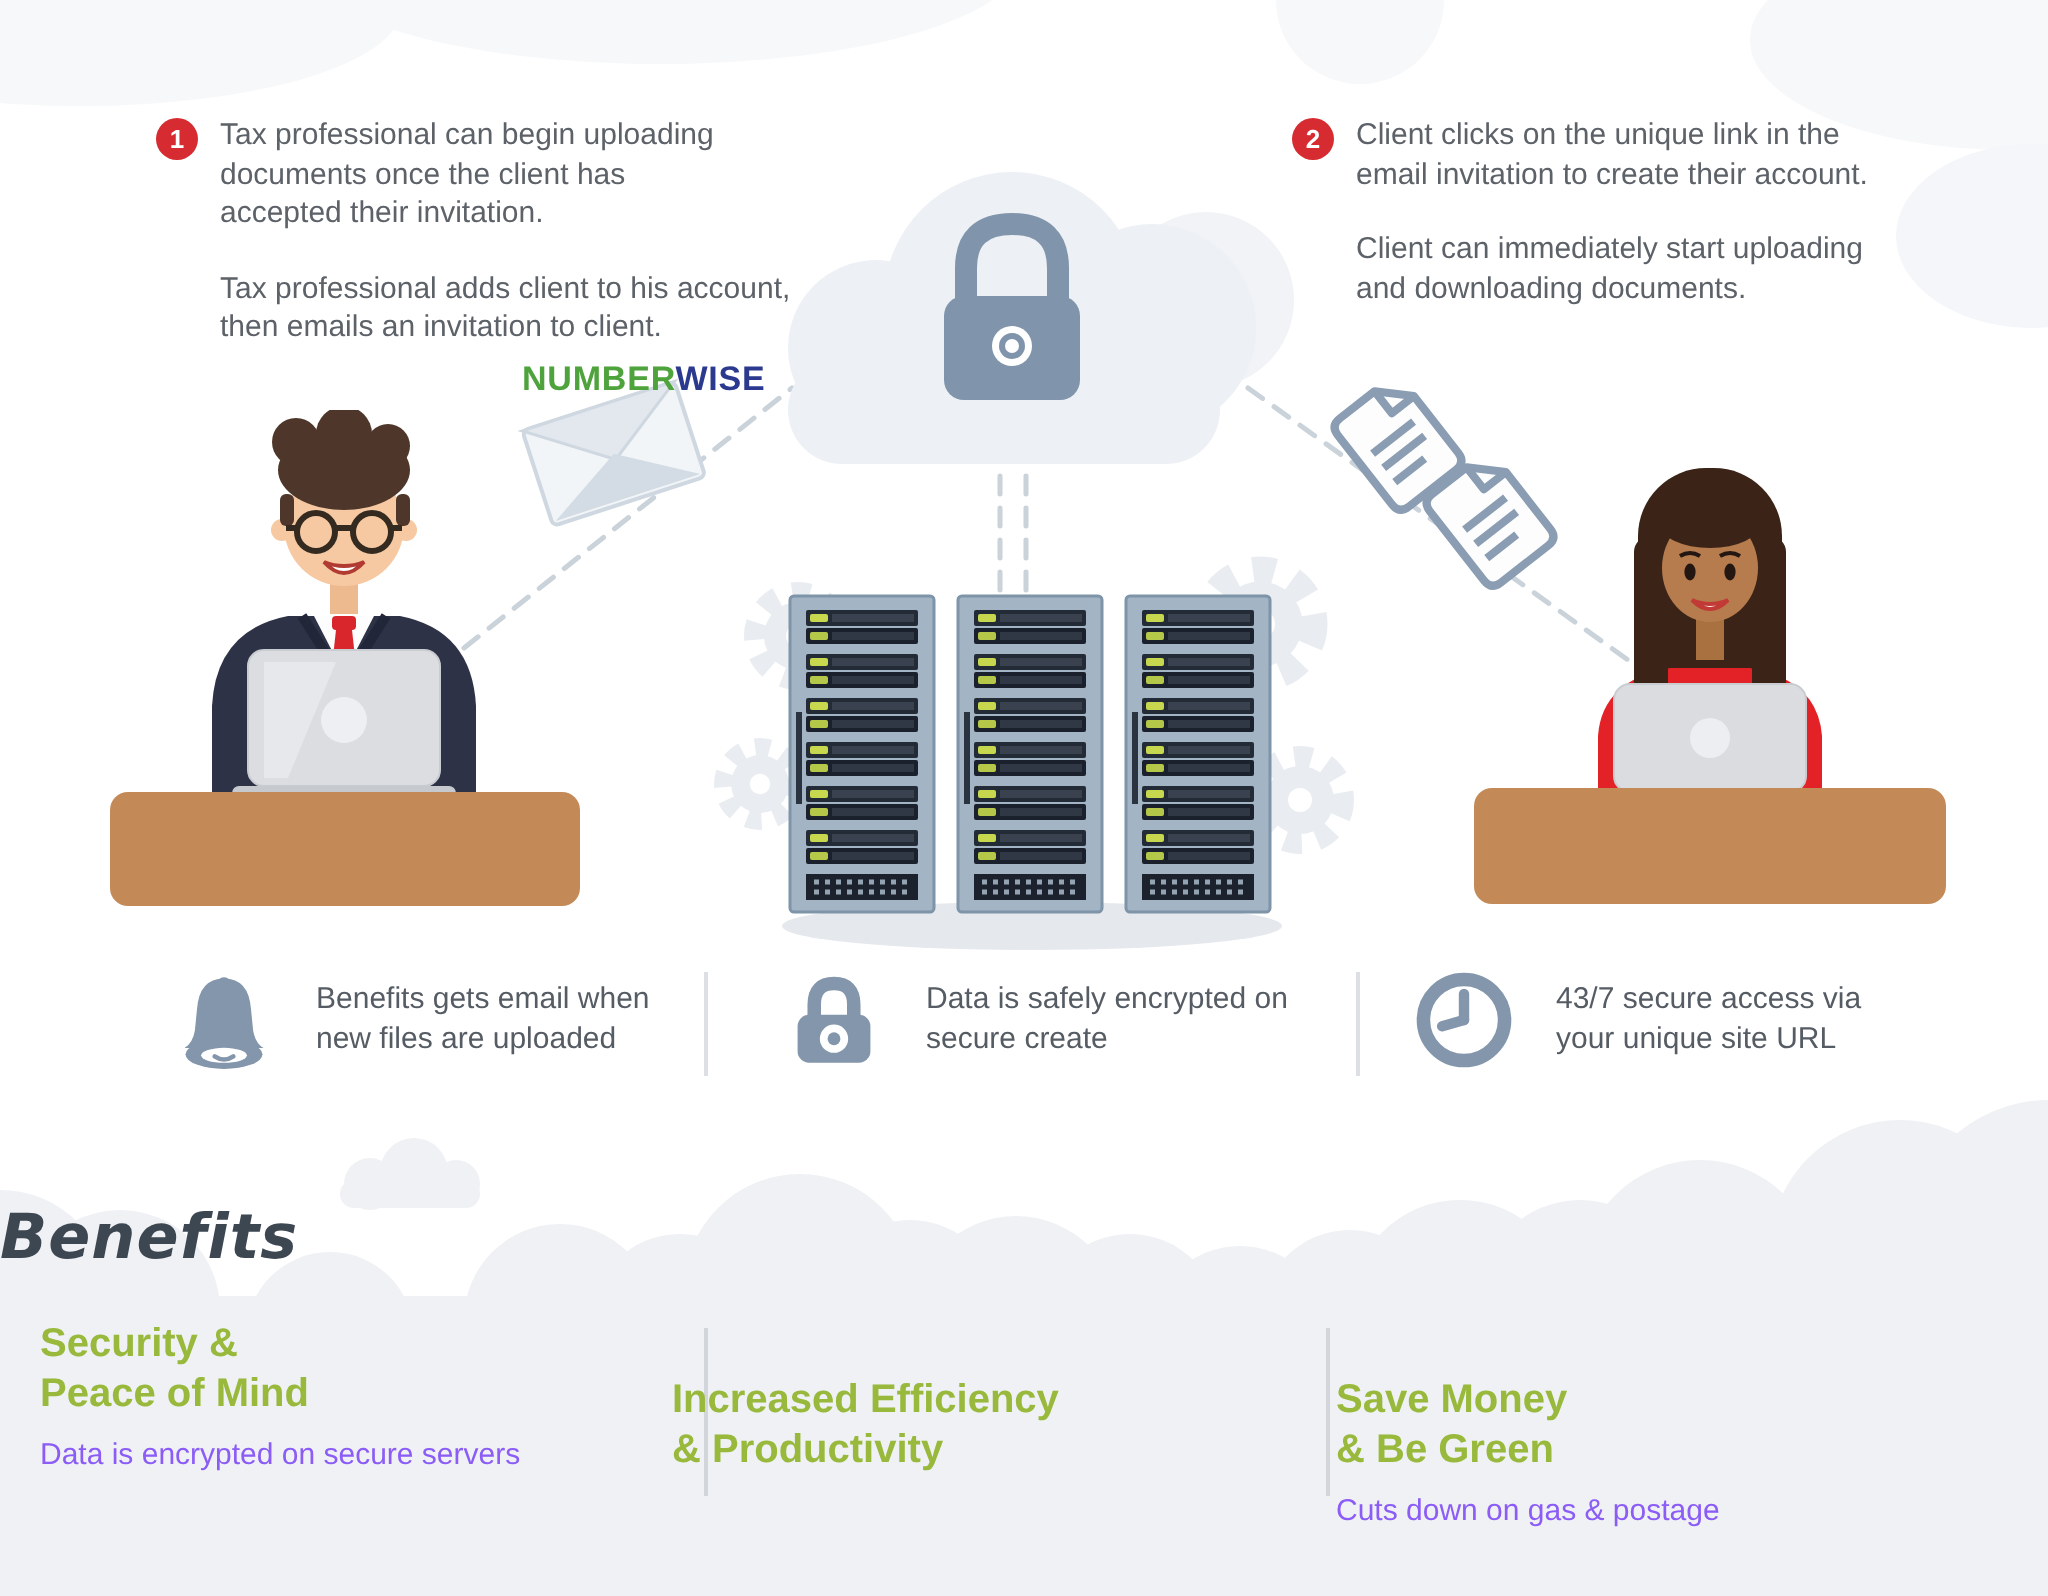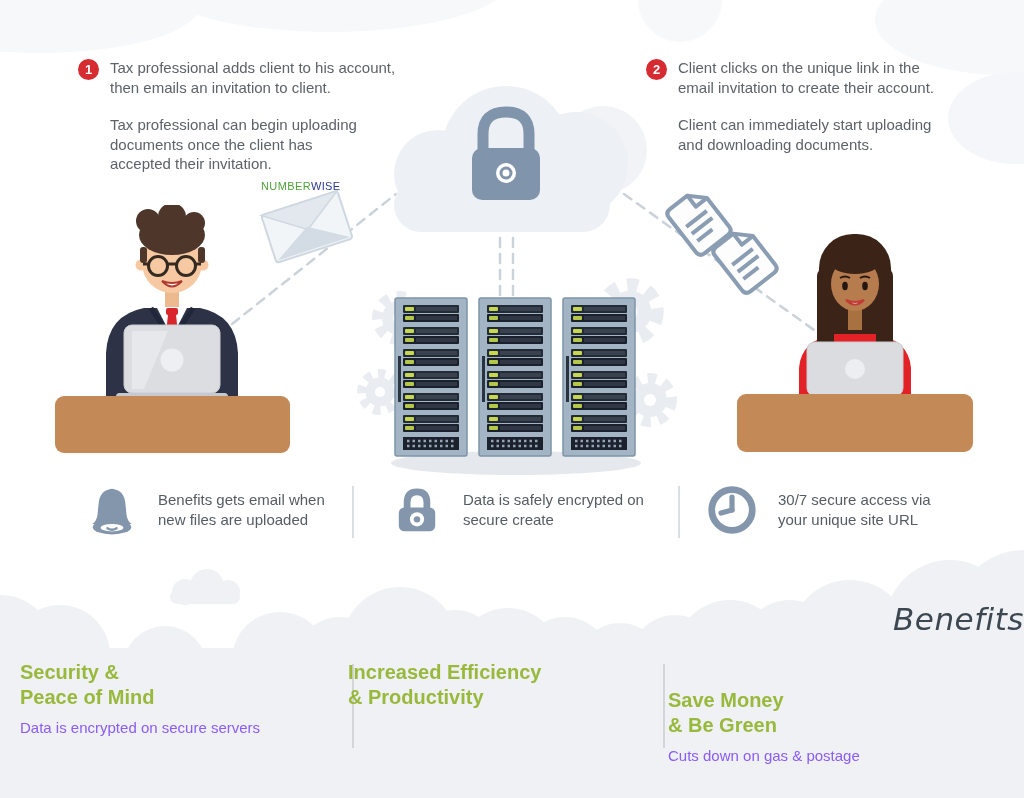--- a/index.html
+++ b/index.html
@@ -14,38 +14,38 @@
   .step{position:absolute;display:flex;gap:11px;}
   .step1{left:78px;top:58px;}
   .step2{left:646px;top:58px;}
   .badge{
     width:21px;height:21px;border-radius:50%;background:#d52b31;color:#ffffff;
     font-size:13px;font-weight:bold;line-height:21px;text-align:center;flex:0 0 auto;margin-top:1px;
   }
   .step-para{white-space:pre-line;font-size:15px;line-height:19.5px;color:#5d6269;margin:0 0 18px 0;}
 
   
-  .logo{position:absolute;left:261px;top:180px;font-size:11px;font-weight:normal;letter-spacing:.4px;text-transform:uppercase;}
+  .logo{position:absolute;left:261px;top:180px;font-size:17px;font-weight:bold;letter-spacing:.4px;text-transform:uppercase;}
   .logo-green{color:#4fa33c;}
   .logo-blue{color:#2b3a8e;}
 
   
   .feature{position:absolute;display:flex;align-items:center;gap:20px;}
   .feature-text{white-space:pre-line;font-size:15px;line-height:20.5px;color:#565c64;}
   .vdiv{position:absolute;width:2px;background:#dcdfe4;}
 
   
   .benefits-title{
-    position:absolute;left:0;top:601px;width:1024px;text-align:right;
-    font-family:"DejaVu Sans",sans-serif;font-style:italic;font-weight:400;
+    position:absolute;left:0;top:601px;width:1024px;text-align:left;
+    font-family:"DejaVu Sans",sans-serif;font-style:italic;font-weight:700;
     font-size:31px;color:#3d4752;letter-spacing:.5px;
   }
   .bcol{position:absolute;top:660px;text-align:left;}
   .bcol1{left:20px;width:320px;}
-  .bcol2{left:348px;width:320px;}
+  .bcol2{left:336px;width:320px;margin-top:28px;}
   .bcol3{left:668px;width:310px;margin-top:28px;}
   .benefit-heading{white-space:pre-line;font-size:20px;line-height:25px;font-weight:bold;color:#98b93c;margin:0 0 9px 0;}
   .benefit-desc{font-size:15px;color:#8b5cf6;margin:0;}
   .bdiv{position:absolute;top:664px;height:84px;width:2px;background:#d2d6da;}
 </style>
 </head>
 <body>
 
 <div class="canvas">
 
@@ -204,25 +204,25 @@
       <rect x="72" y="114" width="96" height="54" rx="8" fill="#dadce0" stroke="#c9ccd1"></rect>
       <circle cx="120" cy="141" r="10" fill="#eceef1"></circle>
       <rect x="63" y="166" width="114" height="6" rx="3" fill="#8f979e"></rect>
     </g>
     <rect x="2" y="166" width="236" height="58" rx="9" fill="#c38a58"></rect>
   </svg>
 
   <div class="step step1">
     <div class="badge">1</div>
     <div>
-      <p class="step-para">Tax professional adds client to his account,
-then emails an invitation to client.</p>
       <p class="step-para">Tax professional can begin uploading
 documents once the client has
 accepted their invitation.</p>
+      <p class="step-para">Tax professional adds client to his account,
+then emails an invitation to client.</p>
     </div>
   </div>
 
   <div class="step step2">
     <div class="badge">2</div>
     <div>
       <p class="step-para">Client clicks on the unique link in the
 email invitation to create their account.</p>
       <p class="step-para">Client can immediately start uploading
 and downloading documents.</p>
@@ -261,21 +261,21 @@
   </div>
 
   <div class="vdiv" style="left:678px;top:486px;height:52px;"></div>
 
   <div class="feature" style="left:706px;top:484px;">
     <svg width="52" height="52" viewBox="0 0 50 50">
       <circle cx="25" cy="25" r="19.5" fill="#ffffff" stroke="#8396ab" stroke-width="6.5"></circle>
       <line x1="25" y1="25" x2="25" y2="12.5" stroke="#8396ab" stroke-width="5" stroke-linecap="round"></line>
       <line x1="25" y1="25" x2="14.5" y2="28" stroke="#8396ab" stroke-width="5" stroke-linecap="round"></line>
     </svg>
-    <div class="feature-text">30/7 secure access via
+    <div class="feature-text">43/7 secure access via
 your unique site URL</div>
   </div>
 
   <svg class="abs" style="left:0;top:520px;" width="1024" height="278" viewBox="0 0 1024 278">
     <g fill="#eff1f4">
       <rect x="0" y="128" width="1024" height="150"></rect>
       <circle cx="0" cy="130" r="55"></circle>
       <circle cx="60" cy="135" r="50"></circle>
       <circle cx="165" cy="148" r="42"></circle>
       <circle cx="280" cy="140" r="48"></circle>

